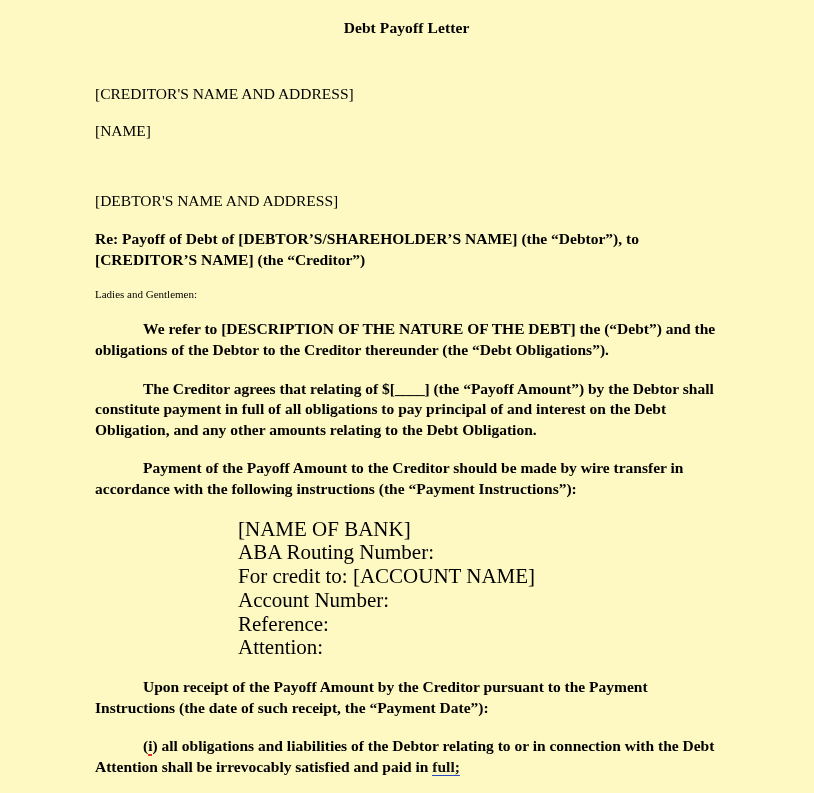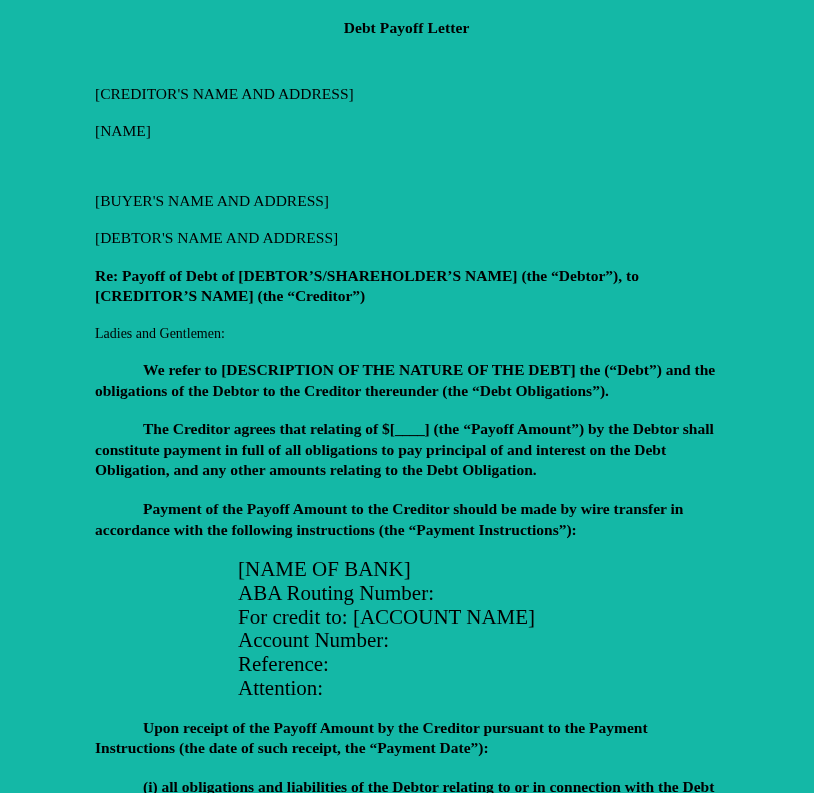--- a/index.html
+++ b/index.html
@@ -11,21 +11,21 @@
     width: 814px;
     height: 793px;
     font-family: "Liberation Serif", "DejaVu Serif", serif;
     color: #000000;
     overflow: hidden;
   }
   .page {
     position: relative;
     width: 814px;
     height: 793px;
-    background: #14b8a6;
+    background: #fef9c3;
     box-sizing: border-box;
   }
   .doc-body {
     position: absolute;
     left: 95px;
     top: 0;
     width: 623px;
   }
   .doc-title {
     text-align: center;
@@ -47,21 +47,21 @@
   .gap-after-date {
     height: 33px;
   }
   .re-line {
     font-weight: bold;
     font-size: 15.5px;
     line-height: 1.32;
     margin: 0 0 18px 0;
   }
   .salutation {
-    font-size: 14px;
+    font-size: 11px;
     line-height: 1.22;
     margin: 0 0 18px 0;
   }
   p.body-para {
     font-size: 15.5px;
     line-height: 1.33;
     margin: 0 0 18px 0;
     text-indent: 48px;
     text-align: left;
     font-weight: bold;
@@ -99,21 +99,20 @@
     <div class="doc-title">Debt Payoff Letter</div>
 
     <div class="spacer-title"></div>
 
     <div class="block-line">[CREDITOR'S NAME AND ADDRESS]</div>
 
     <div class="block-line">[NAME]</div>
 
     <div class="gap-after-date"></div>
 
-    <div class="block-line">[BUYER'S NAME AND ADDRESS]</div>
 
     <div class="block-line">[DEBTOR'S NAME AND ADDRESS]</div>
 
     <div class="re-line">Re: Payoff of Debt of [DEBTOR’S/SHAREHOLDER’S NAME] (the “Debtor”), to [CREDITOR’S NAME] (the “Creditor”)</div>
 
     <div class="salutation">Ladies and Gentlemen:</div>
 
     <p class="body-para">We refer to [DESCRIPTION OF THE NATURE OF THE DEBT] the (“Debt”) and the obligations of the Debtor to the Creditor thereunder (the “Debt Obligations”).</p>
 
     <p class="body-para"><span>The Creditor agrees that relating of $[</span><span class="blank-fill">____</span><span>] (the “Payoff Amount”) by the Debtor shall constitute payment in full of all obligations to pay principal of and interest on the Debt Obligation, and any other amounts relating to the Debt Obligation.</span></p>

